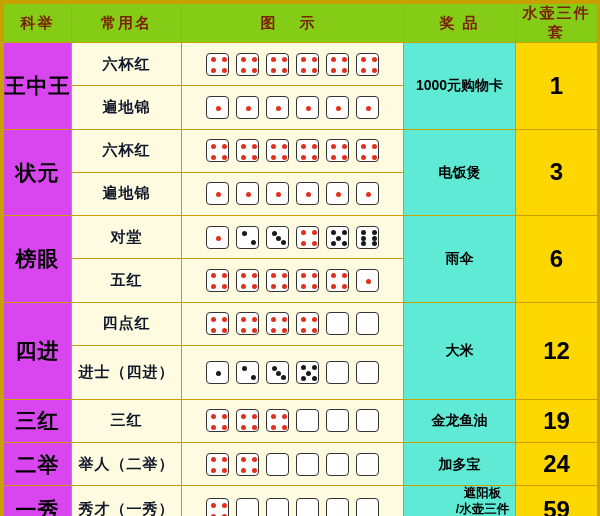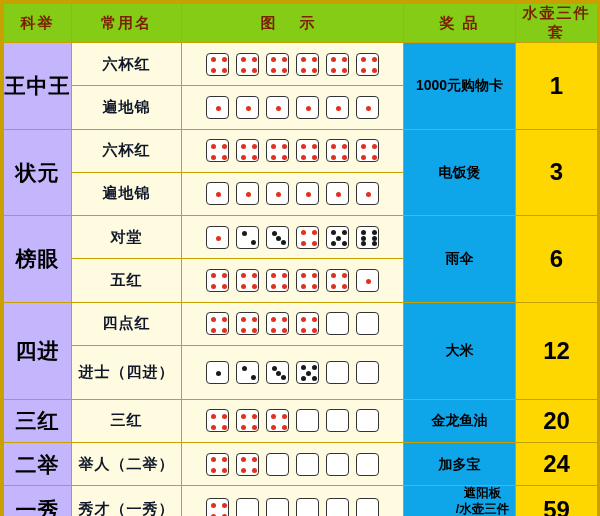--- a/index.html
+++ b/index.html
@@ -45,39 +45,39 @@
     background: #84cc16;
     font-weight: bold;
     font-size: 15px;
     color: #7a1f00;
     height: 34px;
     letter-spacing: 2px;
   }
   .hdr.dice-hdr { letter-spacing: 10px; }
 
   .rank-cell {
-    background: #c4b5fd;
+    background: #d946ef;
     font-weight: bold;
     font-size: 21px;
     color: #000000;
     line-height: 1.12;
     letter-spacing: 1px;
   }
   .name-cell {
     background: #fffbe0;
     font-weight: bold;
     font-size: 15px;
     color: #0f172a;
     letter-spacing: 1px;
   }
   .dice-cell {
     background: #fffbe0;
   }
   .prize-cell {
-    background: #0ea5e9;
+    background: #5eead4;
     font-weight: bold;
     font-size: 14px;
     color: #000000;
     line-height: 1.25;
     margin-top: 20px;
   }
   .prize-cell.small {
     font-size: 12.5px;
     padding-left: 46px;
   }
@@ -461,21 +461,21 @@
                 <span class="pip p-tr"></span>
                 <span class="pip p-bl"></span>
                 <span class="pip p-br"></span>
               </span>
               <span class="die empty"></span>
               <span class="die empty"></span>
               <span class="die empty"></span>
             </div>
           </td>
           <td class="prize-cell" rowspan="1">金龙鱼油</td>
-          <td class="count-cell" rowspan="1">20</td>
+          <td class="count-cell" rowspan="1">19</td>
         </tr>
         <tr style="height: 43.2727px;">
           <td class="rank-cell" rowspan="1">二举</td>
           <td class="name-cell">举人（二举）</td>
           <td class="dice-cell">
             <div class="dice-row">
               <span class="die">
                 <span class="pip p-tl"></span>
                 <span class="pip p-tr"></span>
                 <span class="pip p-bl"></span>

